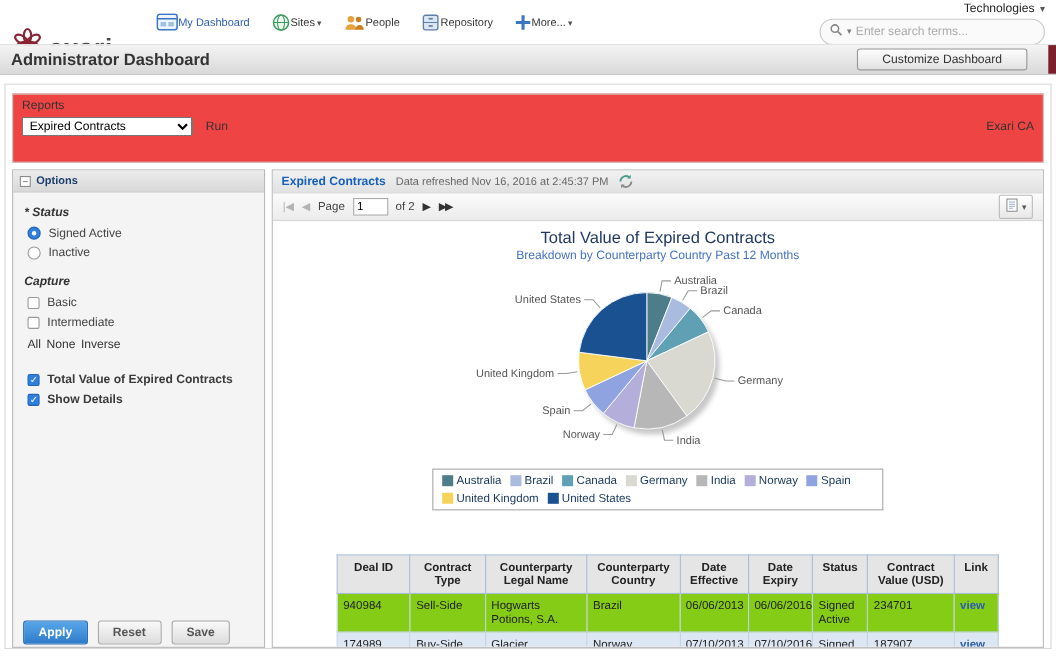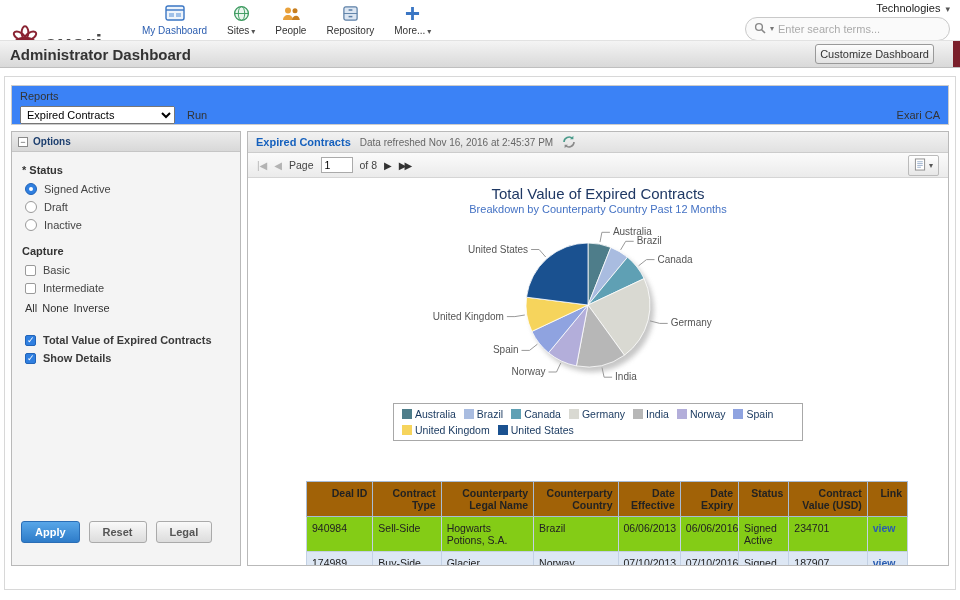--- a/index.html
+++ b/index.html
@@ -4,70 +4,70 @@
 <style>
   * { box-sizing: border-box; margin: 0; padding: 0; }
   html,body { width:960px; height:600px; overflow:hidden; }
   body { font-family:"Liberation Sans", sans-serif; background:#fff; color:#333; position:relative; }
 
   
   .topbar { height:40px; display:flex; align-items:center; padding:0 10px; background:#fff; position:relative; }
   .brand { display:flex; align-items:flex-end; gap:4px; width:118px; cursor:pointer;margin-top:42px; }
   .brand-text { font-size:24px; font-weight:bold; color:#4a4a4a; letter-spacing:.5px; }
   .nav { display:flex; gap:20px; margin-left:14px; align-items:flex-end; }
-  .nav-item { display:flex; flex-direction:column; align-items:center; font-size:10px; color:#333; cursor:pointer; }
+  .nav-item { display:flex; flex-direction:row; align-items:center; font-size:10px; color:#333; cursor:pointer; }
   .nav-item .nav-icon { height:19px; display:flex; align-items:center; }
   .nav-item .lbl { margin-top:2px; white-space:nowrap; }
   .nav-item.active .lbl { color:#2a5db0; }
   .nav-caret { font-size:8px; color:#555; margin-left:2px; }
   .top-right { margin-left:auto; display:flex; flex-direction:column; align-items:flex-end; gap:3px; padding-top:2px; }
   .user-menu { font-size:11px; color:#222; cursor:pointer; }
   .user-menu .nav-caret { font-size:9px; }
   .search-pill { display:flex; align-items:center; gap:4px; border:1px solid #c9c9c9; border-radius:12px; background:#fafafa; padding:2px 8px; width:205px; }
   .search-pill input { border:none; outline:none; background:transparent; font-size:11px; color:#666; width:150px; }
   .search-pill input::placeholder { color:#aaa; }
   .search-caret { font-size:8px; color:#777; }
 
   
   .header-bar { height:28px; background:linear-gradient(#f4f4f4,#d9d9d9); border-top:1px solid #e2e2e2; border-bottom:1px solid #bfbfbf; display:flex; align-items:center; padding:0 10px; position:relative; }
   .page-title { font-size:15px; font-weight:bold; color:#333; }
-  .customize-btn { margin-left:auto; margin-right:16px; font-size:11px; padding:3px 4px; border:1px solid #999; border-radius:3px; background:linear-gradient(#fdfdfd,#e2e2e2); color:#333; cursor:pointer; font-family:"Liberation Sans",sans-serif; }
+  .customize-btn { margin-left:auto; margin-right:16px; font-size:11px; padding:3px 22px; border:1px solid #999; border-radius:3px; background:linear-gradient(#fdfdfd,#e2e2e2); color:#333; cursor:pointer; font-family:"Liberation Sans",sans-serif; }
   .maroon-strip { position:absolute; right:0; top:0; width:7px; height:100%; background:#7a1f2b; }
 
   
   .outer { position:absolute; left:4px; right:4px; top:76px; height:514px; border:1px solid #d8d8d8; padding:8px 6px; background:#fff; }
 
-  .reports-box { border:1px solid #ccc; background:#3b82f6; padding:4px 8px 0; margin-bottom:6px; }
+  .reports-box { border:1px solid #ccc; background:#ef4444; padding:4px 8px 23px; margin-bottom:6px; }
   .reports-label { font-size:11px; color:#333; margin-bottom:4px; }
   .reports-controls { display:flex; align-items:center; gap:12px; font-size:11px; }
   .reports-controls select { font-size:11px; min-width:155px; padding:1px 2px; }
   .run-link { cursor:pointer; color:#333; }
   .workspace { margin-left:auto; color:#333; }
 
   .main-row { display:flex; gap:6px; height:calc(100% - 61px); }
 
   
   .options-panel { width:230px; border:1px solid #b9b9b9; background:#f4f4f4; position:relative; flex:0 0 auto; }
   .panel-header { height:20px; background:linear-gradient(#ececec,#d8d8d8); border-bottom:1px solid #c5c5c5; display:flex; align-items:center; gap:5px; padding:0 6px; }
   .collapse-icon { width:10px; height:10px; border:1px solid #8a8a8a; background:#fff; font-size:9px; line-height:8px; text-align:center; color:#555; cursor:pointer; }
   .panel-title { font-size:10px; font-weight:bold; color:#1c3e6e; }
   .panel-body { padding:9px 10px; font-size:11px; color:#333; }
-  .section-label { font-weight:bold; margin:3px 0 7px; color:#333; }
+  .section-label { font-weight:bold; margin:3px 0 7px; color:#333;font-style:italic; }
   .section-label.capture { margin-top:14px; }
   .opt-row { display:flex; align-items:center; gap:7px; margin:6px 0 6px 3px; color:#444; cursor:pointer; }
   .opt-row .lbl-b { font-weight:bold; color:#3a3a3a; }
   .rb { width:12px; height:12px; border-radius:50%; border:1px solid #9a9a9a; background:#fff; position:relative; flex:0 0 auto; }
   .rb.sel { background:#2f7fe0; border-color:#2264b8; }
   .rb.sel::after { content:""; position:absolute; left:3px; top:3px; width:4px; height:4px; border-radius:50%; background:#fff; }
   .cb { width:11px; height:11px; border:1px solid #9a9a9a; background:#fff; position:relative; flex:0 0 auto; border-radius:2px; }
   .cb.chk { background:#2f7fe0; border-color:#2264b8; }
   .cb.chk::after { content:"✓"; color:#fff; font-size:9px; position:absolute; left:1px; top:-1px; }
   .links-row { margin:8px 0 20px 3px; color:#333; }
   .links-row span { margin-right:5px; cursor:pointer; }
-  .panel-footer { position:absolute; bottom:22px; left:9px; display:flex; gap:9px; }
+  .panel-footer { position:absolute; bottom:2px; left:9px; display:flex; gap:9px; }
   .btn { font-size:11px; font-weight:bold; padding:4px 13px; border:1px solid #aaa; border-radius:3px; background:linear-gradient(#f9f9f9,#dcdcdc); color:#555; cursor:pointer; font-family:"Liberation Sans",sans-serif; }
   .btn.blue { background:linear-gradient(#58a6e8,#2e7cc9); border-color:#2a6db5; color:#fff; }
 
   
   .report-panel { flex:1; border:1px solid #b9b9b9; background:#fff; display:flex; flex-direction:column; overflow:hidden; }
   .rp-header { height:21px; flex:0 0 auto; background:linear-gradient(#f2f2f2,#e1e1e1); border-bottom:1px solid #ccc; display:flex; align-items:center; gap:9px; padding:0 8px; }
   .rp-title { font-size:11px; font-weight:bold; color:#1560bd; }
   .rp-refreshed { font-size:10px; color:#666; }
   .refresh-icon { display:flex; cursor:pointer; }
   .rp-toolbar { height:25px; flex:0 0 auto; background:linear-gradient(#fbfbfb,#ebebeb); border-bottom:1px solid #d5d5d5; display:flex; align-items:center; gap:7px; padding:0 9px; font-size:10.5px; color:#444; }
@@ -80,21 +80,21 @@
 
   .chart-area { flex:1; padding-top:7px; overflow:hidden; }
   .chart-title { text-align:center; font-size:15px; color:#1f3864; }
   .chart-subtitle { text-align:center; font-size:11px; color:#4472c4; margin-top:1px; }
   #pie-svg { display:block; margin:0 auto; }
   .legend { width:410px; margin:2px auto 0; border:1px solid #a8a8a8; padding:4px 8px; display:flex; flex-wrap:wrap; column-gap:8px; row-gap:4px; font-size:10.5px; color:#17375e; background:#fff; }
   .legend-item { display:flex; align-items:center; gap:3px; }
   .legend-swatch { width:10px; height:10px; flex:0 0 auto; }
 
   .data-table { margin:40px 0 0 58px; border-collapse:collapse; font-size:10.5px; color:#222; table-layout:fixed; width:602px; }
-  .data-table th { background:#a16207; font-weight:bold; text-align:right; padding:5px 5px; border:1px solid #a8bcd6; vertical-align:top; }
+  .data-table th { background:#e5e5e5; font-weight:bold; text-align:center; padding:5px 5px; border:1px solid #a8bcd6; vertical-align:top; }
   .data-table td { padding:5px 5px; border:1px solid #c3d1e4; vertical-align:top; background:#84cc16; }
   .data-table tr.alt td { background:#dde7f4; }
   .view-link { color:#2a5db0; font-weight:bold; cursor:pointer; }
 </style>
 </head>
 <body>
 
 <div class="topbar">
   <div class="brand">
     <span>
@@ -208,24 +208,20 @@
       </div>
       <div class="panel-body">
         <div class="section-label">* Status</div>
         <div id="status-options">
             <div class="opt-row">
               <span class="rb sel"></span>
               <span class="">Signed Active</span>
             </div>
             <div class="opt-row">
               <span class="rb"></span>
-              <span class="">Draft</span>
-            </div>
-            <div class="opt-row">
-              <span class="rb"></span>
               <span class="">Inactive</span>
             </div>
           </div>
         <div class="section-label capture">Capture</div>
         <div id="capture-options">
             <div class="opt-row">
               <span class="cb"></span>
               <span class="">Basic</span>
             </div>
             <div class="opt-row">
@@ -241,21 +237,21 @@
             </div>
             <div class="opt-row">
               <span class="cb chk"></span>
               <span class="lbl-b">Show Details</span>
             </div>
           </div>
       </div>
       <div class="panel-footer">
         <button class="btn blue">Apply</button>
         <button class="btn">Reset</button>
-        <button class="btn">Legal</button>
+        <button class="btn">Save</button>
       </div>
     </div>
 
     <div class="report-panel">
       <div class="rp-header">
         <span class="rp-title">Expired Contracts</span>
         <span class="rp-refreshed">Data refreshed Nov 16, 2016 at 2:45:37 PM</span>
         <span class="refresh-icon">
           <svg width="14" height="14" viewBox="0 0 14 14">
               <path d="M2 7a5 5 0 0 1 8.5-3.5" stroke="#4a9a8a" fill="none" stroke-width="1.6"></path>
@@ -263,21 +259,21 @@
               <path d="M12 7a5 5 0 0 1-8.5 3.5" stroke="#8a8a8a" fill="none" stroke-width="1.6"></path>
               <path d="M2.6 13.2V9.8h3.4z" fill="#8a8a8a"></path>
             </svg>
         </span>
       </div>
       <div class="rp-toolbar">
         <span class="pg-btn disabled">|◀</span>
         <span class="pg-btn disabled">◀</span>
         <span>Page</span>
         <input class="pg-input" value="1" style="">
-        <span>of 8</span>
+        <span>of 2</span>
         <span class="pg-btn">▶</span>
         <span class="pg-btn dbl">▶▶</span>
         <span class="export-btn">
           <span>
             <svg width="12" height="13" viewBox="0 0 13 14">
                 <rect x="1.5" y="1" width="10" height="12" fill="#fff" stroke="#8a8a8a"></rect>
                 <line x1="3.5" y1="4" x2="9.5" y2="4" stroke="#9ab0cc"></line>
                 <line x1="3.5" y1="6" x2="9.5" y2="6" stroke="#9ab0cc"></line>
                 <line x1="3.5" y1="8" x2="9.5" y2="8" stroke="#9ab0cc"></line>
                 <line x1="3.5" y1="10" x2="7.5" y2="10" stroke="#9ab0cc"></line>

